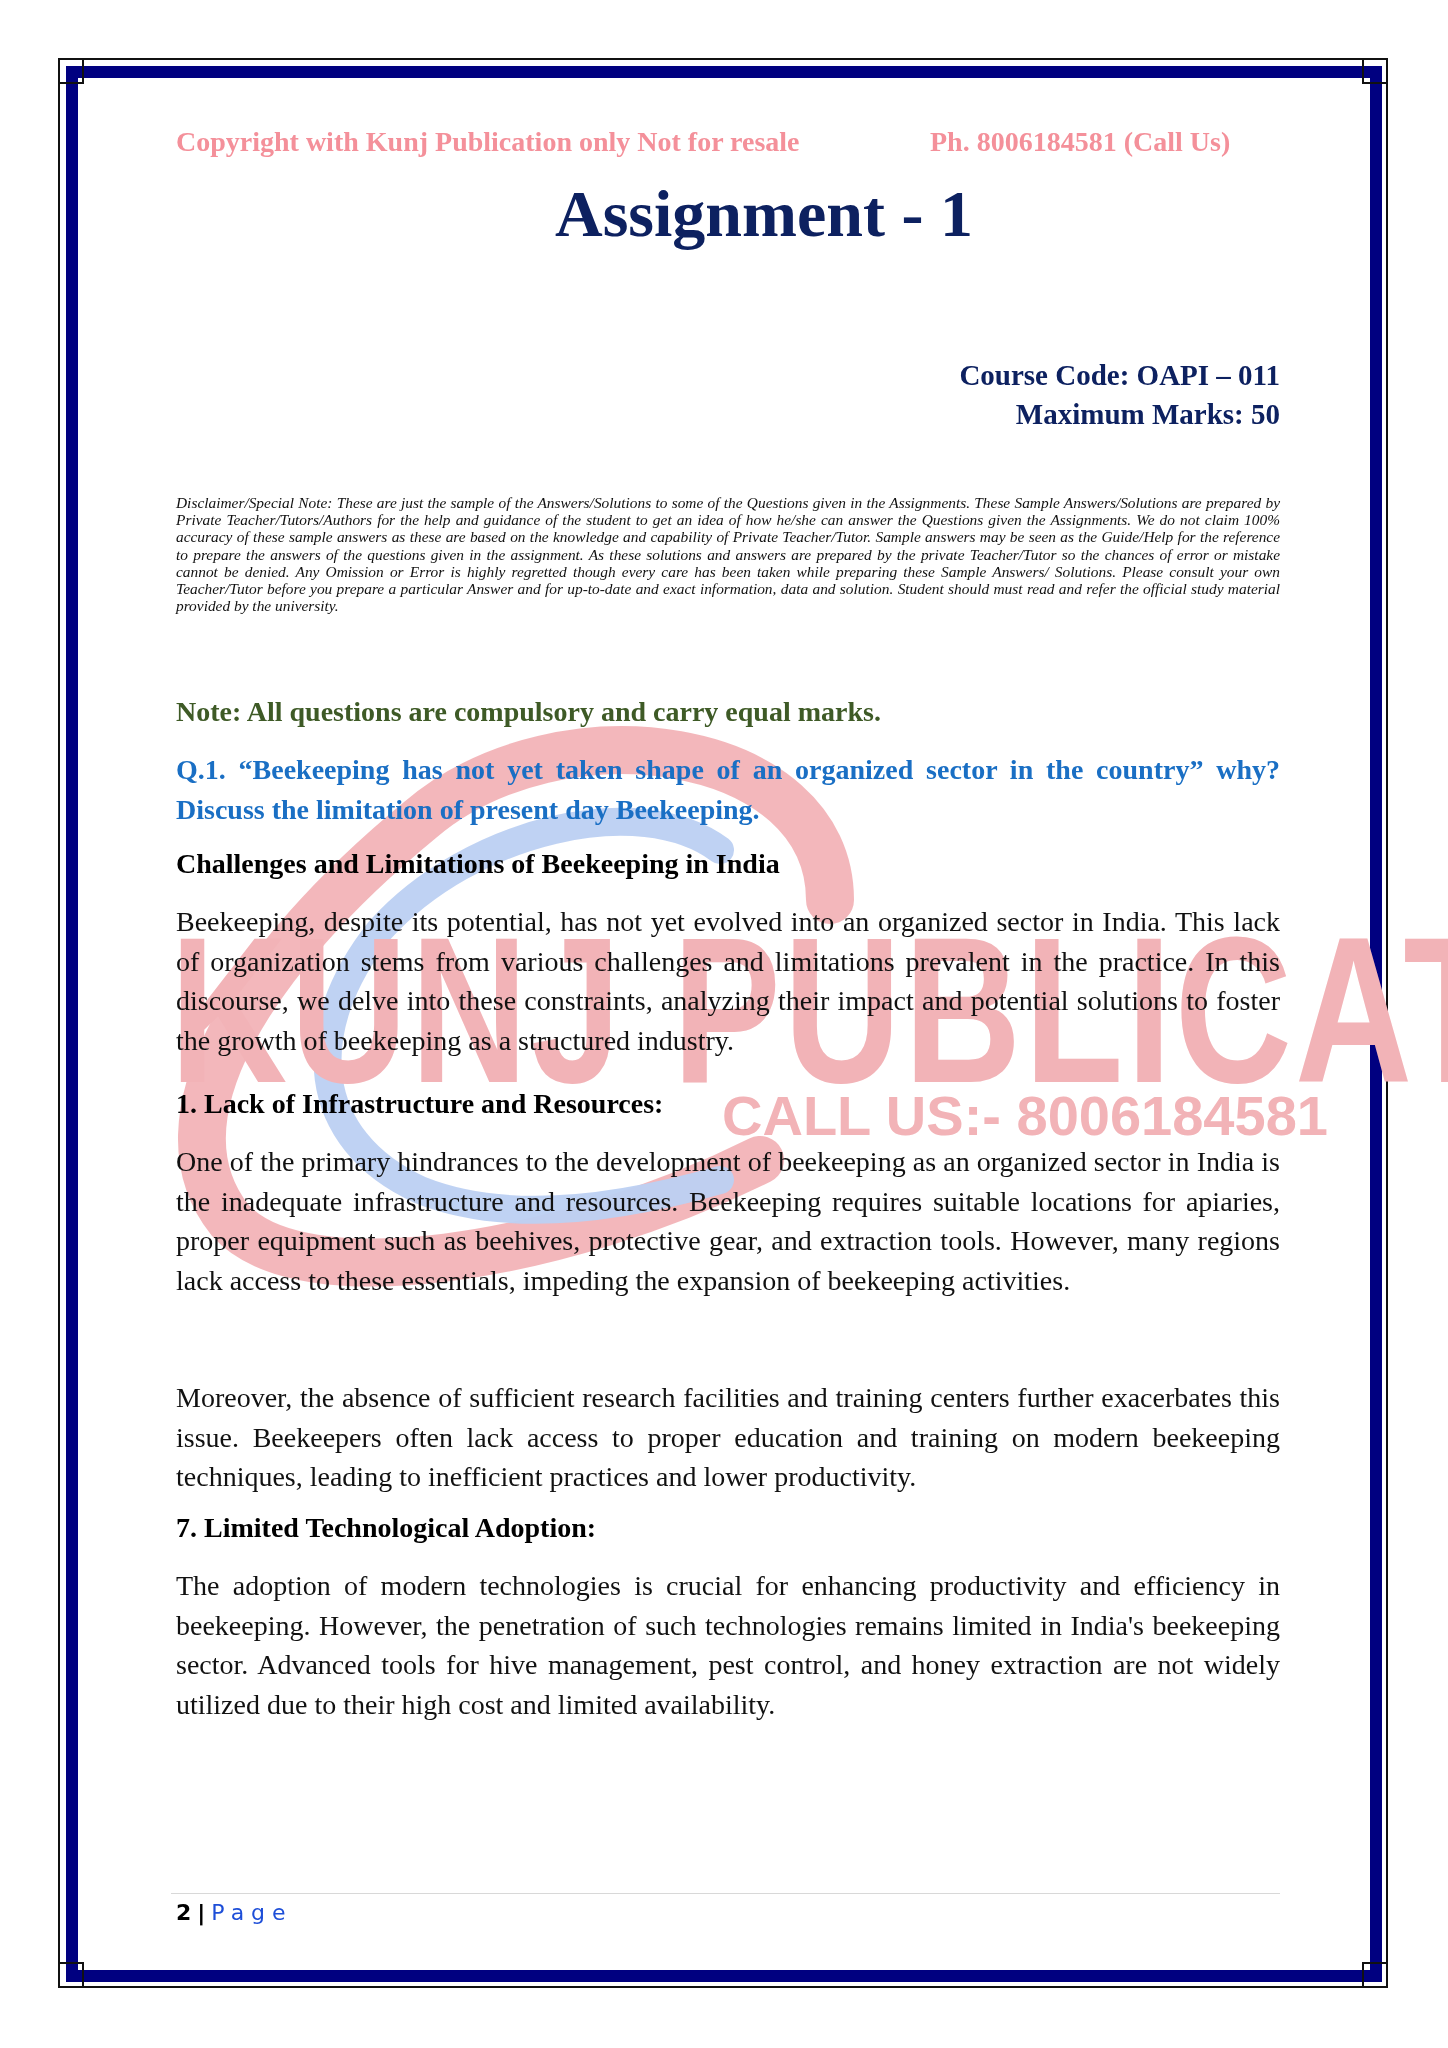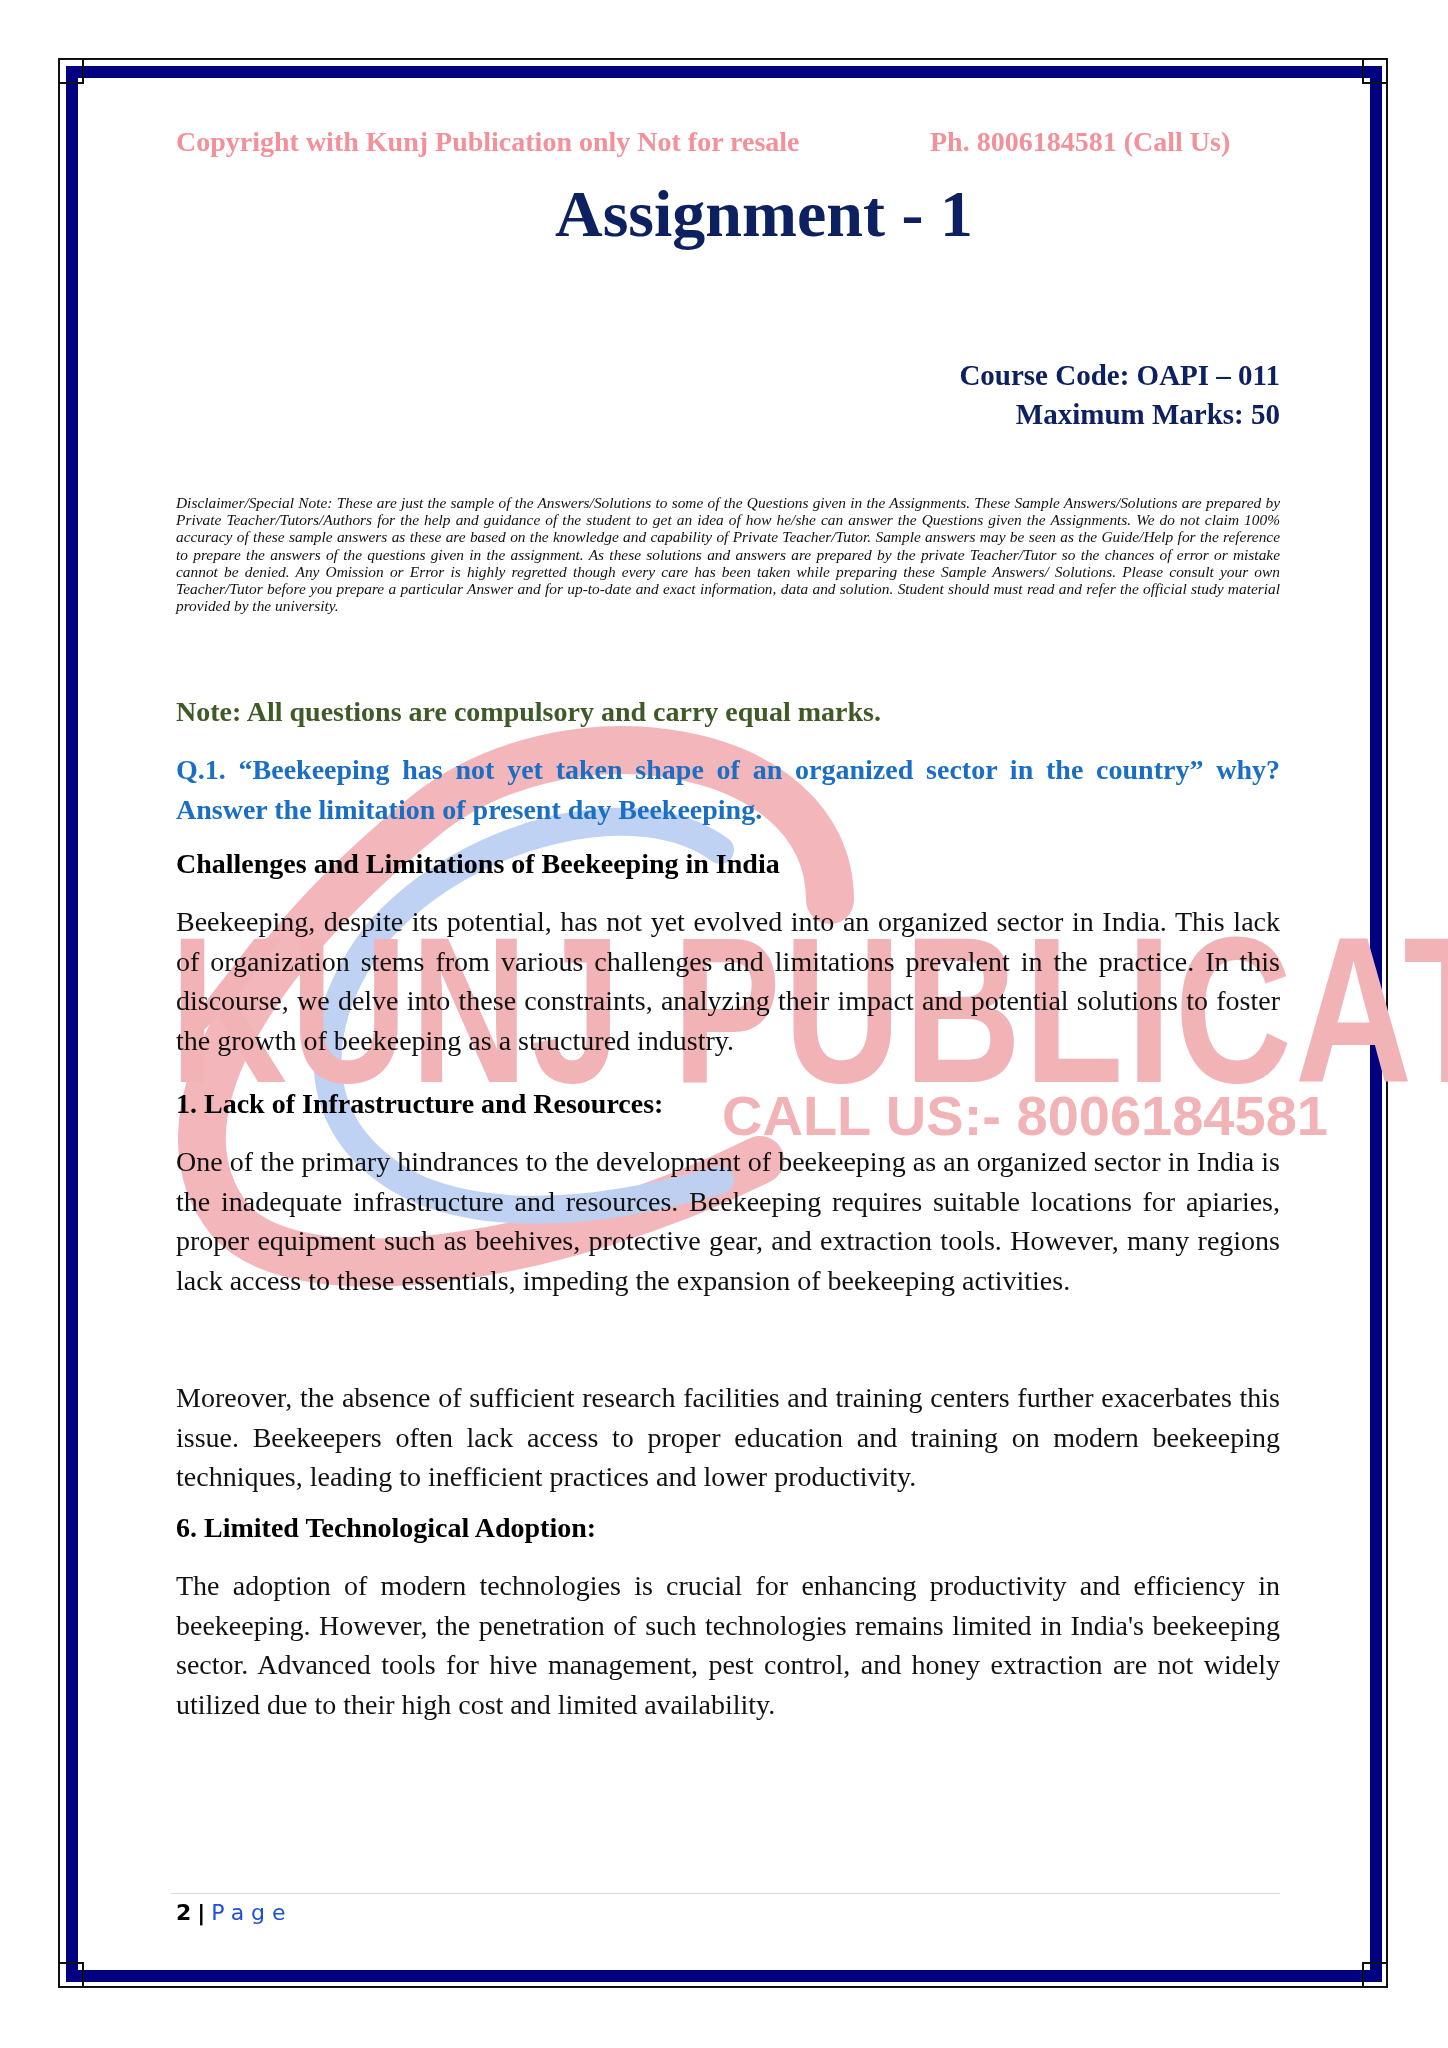--- a/index.html
+++ b/index.html
@@ -52,28 +52,28 @@
 
 <div class="course">
   <div>Course Code: OAPI – 011</div>
   <div>Maximum Marks: 50</div>
 </div>
 
 <div class="disclaimer">Disclaimer/Special Note: These are just the sample of the Answers/Solutions to some of the Questions given in the Assignments. These Sample Answers/Solutions are prepared by Private Teacher/Tutors/Authors for the help and guidance of the student to get an idea of how he/she can answer the Questions given the Assignments. We do not claim 100% accuracy of these sample answers as these are based on the knowledge and capability of Private Teacher/Tutor. Sample answers may be seen as the Guide/Help for the reference to prepare the answers of the questions given in the assignment. As these solutions and answers are prepared by the private Teacher/Tutor so the chances of error or mistake cannot be denied. Any Omission or Error is highly regretted though every care has been taken while preparing these Sample Answers/ Solutions. Please consult your own Teacher/Tutor before you prepare a particular Answer and for up-to-date and exact information, data and solution. Student should must read and refer the official study material provided by the university.</div>
 
 <div class="note">Note: All questions are compulsory and carry equal marks.</div>
 
-<div class="question">Q.1. “Beekeeping has not yet taken shape of an organized sector in the country” why? Answer the limitation of present day Beekeeping.</div>
+<div class="question">Q.1. “Beekeeping has not yet taken shape of an organized sector in the country” why? Discuss the limitation of present day Beekeeping.</div>
 
 <div class="h2" style="top:848px;">Challenges and Limitations of Beekeeping in India</div>
 <div class="para" style="top:902px;">Beekeeping, despite its potential, has not yet evolved into an organized sector in India. This lack of organization stems from various challenges and limitations prevalent in  the practice. In this discourse, we delve into these constraints, analyzing their impact and potential solutions to foster the growth of beekeeping as a structured industry.</div>
 
 <div class="h2" style="top:1088px;">1. Lack of Infrastructure and Resources:</div>
 <div class="para" style="top:1142px;">One of the primary hindrances to the development of beekeeping as an organized sector in India is the inadequate infrastructure and resources. Beekeeping requires suitable locations for apiaries, proper equipment such as beehives, protective gear, and extraction tools. However, many regions lack access to these essentials, impeding the expansion of beekeeping activities.</div>
 <div class="para" style="top:1378px;">Moreover, the absence of sufficient research facilities and training centers further exacerbates this issue. Beekeepers often lack access to proper education and training on modern beekeeping techniques, leading to inefficient practices and lower productivity.</div>
 
-<div class="h2" style="top:1512px;">6. Limited Technological Adoption:</div>
+<div class="h2" style="top:1512px;">7. Limited Technological Adoption:</div>
 <div class="para" style="top:1566px;">The adoption of modern technologies is crucial for enhancing productivity and efficiency in beekeeping. However, the penetration of such technologies remains limited in India's beekeeping sector. Advanced tools for hive management, pest control, and honey extraction are not widely utilized due to their high cost and limited availability.</div>
 
 <div class="footer-line"></div>
 <div class="footer">
   <span class="num">2</span><span class="sep">|</span><span class="pg">Page</span>
 </div>
 
 </body></html>

